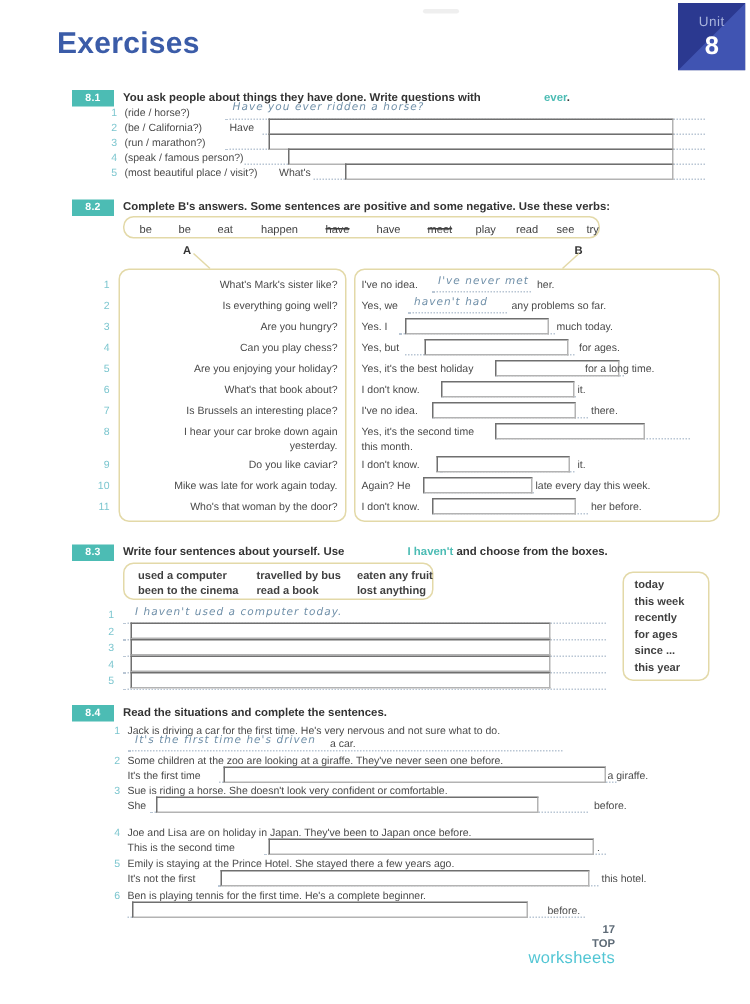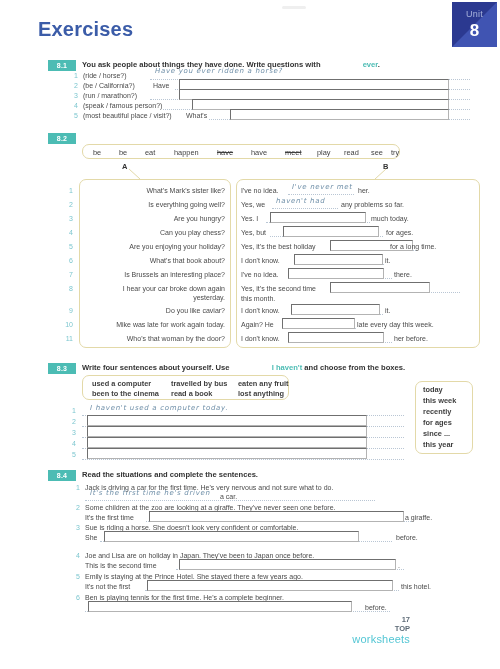--- a/index.html
+++ b/index.html
@@ -179,20 +179,21 @@
   <div class="rule" style="left:163px; top:109px; width:307px;"></div>
   <div class="fbox" style="left:192px; top:99px; width:257px; height:11px;"></div>
 
   <div class="num" style="left:68px; top:112px;">5</div>
   <div class="txt" style="left:83px; top:112px;">(most beautiful place / visit?)</div>
   <div class="txt" style="left:186px; top:112px;">What's</div>
   <div class="rule" style="left:209px; top:119px; width:261px;"></div>
   <div class="fbox" style="left:230px; top:109px; width:219px; height:11px;"></div>
 
   <div class="sec-badge" style="left:48px; top:133px;">8.2</div>
+  <div class="sec-title" style="left:82px; top:133px;">Complete B's answers.  Some sentences are positive and some negative.  Use these verbs:</div>
 
   <div class="wordbank" style="left:82px; top:144px; width:318px; height:15px;">
     <div class="wb-word" style="left:10px;  top:3px;">be</div>
     <div class="wb-word" style="left:36px;  top:3px;">be</div>
     <div class="wb-word" style="left:62px;  top:3px;">eat</div>
     <div class="wb-word" style="left:91px;  top:3px;">happen</div>
     <div class="wb-word struck" style="left:134px; top:3px;">have</div>
     <div class="wb-word" style="left:168px; top:3px;">have</div>
     <div class="wb-word struck" style="left:202px; top:3px;">meet</div>
     <div class="wb-word" style="left:234px; top:3px;">play</div>

